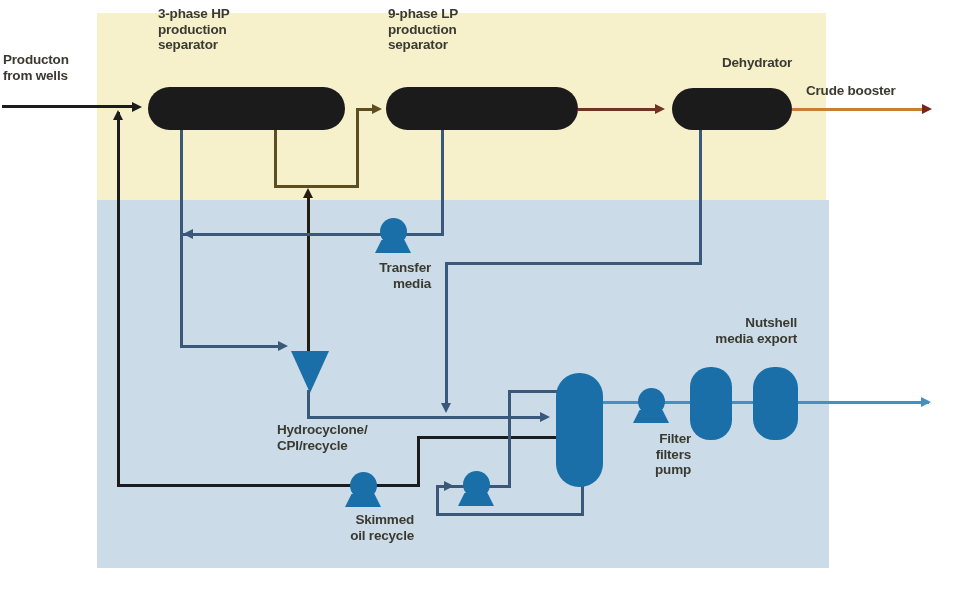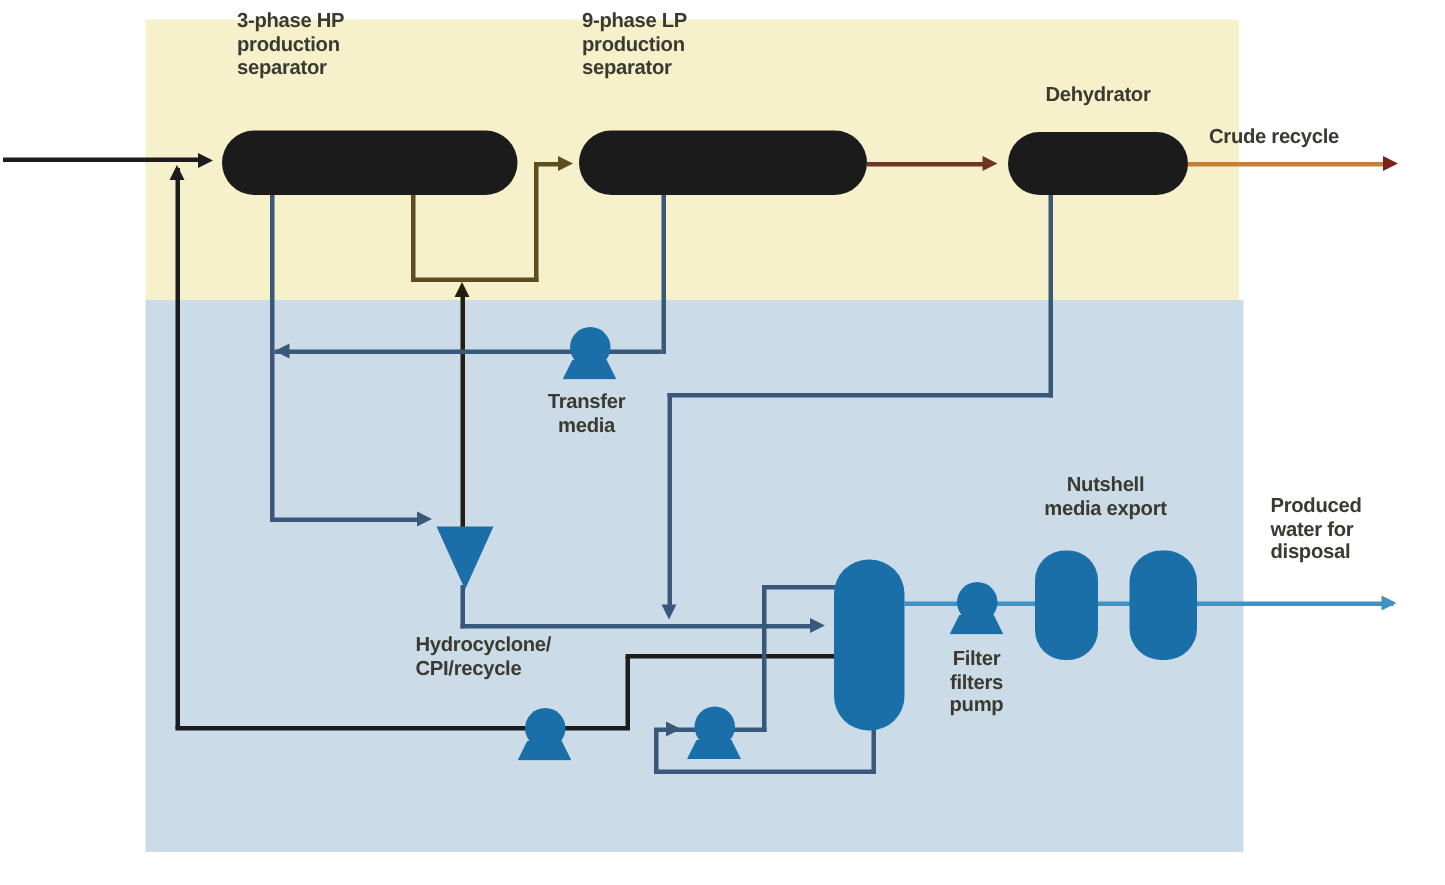--- a/index.html
+++ b/index.html
@@ -31,21 +31,21 @@
   .tri{position:absolute;width:0;height:0;z-index:2;
        border-left:19px solid transparent;border-right:19px solid transparent;
        border-top:42px solid var(--equipment-blue);}
   .pump{position:absolute;width:36px;z-index:2;}
   .pump-head{width:27px;height:27px;border-radius:50%;background:var(--equipment-blue);margin:0 auto;}
   .pump-base{width:36px;height:13px;background:var(--equipment-blue);margin-top:-5px;
              clip-path:polygon(18% 0,82% 0,100% 100%,0 100%);}
 
   .lbl{position:absolute;z-index:3;color:var(--label-text);font-size:13.5px;line-height:15.5px;
        font-weight:bold;letter-spacing:-0.2px;white-space:pre-line;}
-  .ta-c{text-align:center;}
+  .ta-c{text-align:right;}
 </style>
 </head>
 <body>
 
 <div class="canvas">
 
   <div class="zone zone-oil"></div>
   <div class="zone zone-water"></div>
 
   <div class="hl c-black" style="left:2px;top:105px;width:132px"></div>
@@ -111,34 +111,35 @@
   </div>
   <div class="pump" style="left:458px;top:471px">
     <div class="pump-head"></div>
     <div class="pump-base"></div>
   </div>
   <div class="pump" style="left:633px;top:388px">
     <div class="pump-head"></div>
     <div class="pump-base"></div>
   </div>
 
+  <div class="lbl" style="left:3px;top:52px;width:110px">Producton
+from wells</div>
   <div class="lbl" style="left:158px;top:6px;width:110px">3-phase HP
 production
 separator</div>
   <div class="lbl" style="left:388px;top:6px;width:110px">9-phase LP
 production
 separator</div>
   <div class="lbl ta-c" style="left:672px;top:55px;width:120px">Dehydrator</div>
-  <div class="lbl" style="left:806px;top:83px;width:130px">Crude recycle</div>
+  <div class="lbl" style="left:806px;top:83px;width:130px">Crude booster</div>
   <div class="lbl ta-c" style="left:351px;top:260px;width:80px">Transfer
 media</div>
   <div class="lbl" style="left:277px;top:422px;width:150px">Hydrocyclone/
 CPI/recycle</div>
   <div class="lbl ta-c" style="left:677px;top:315px;width:120px">Nutshell
 media export</div>
-  <div class="lbl" style="left:847px;top:329px;width:110px">Produced
-water for
-disposal</div>
   <div class="lbl ta-c" style="left:611px;top:431px;width:80px">Filter
 filters
 pump</div>
+  <div class="lbl ta-c" style="left:310px;top:512px;width:104px">Skimmed
+oil recycle</div>
 
 </div>
 
 </body></html>

